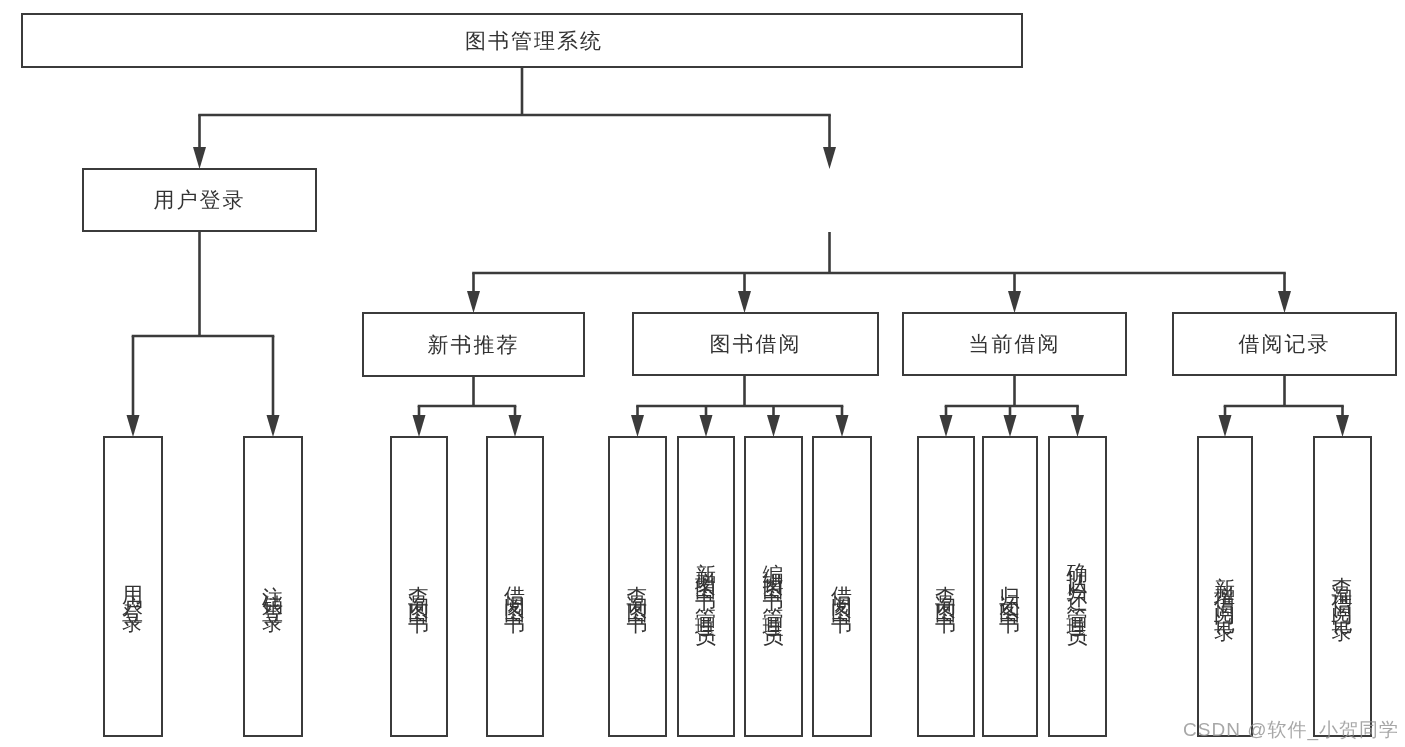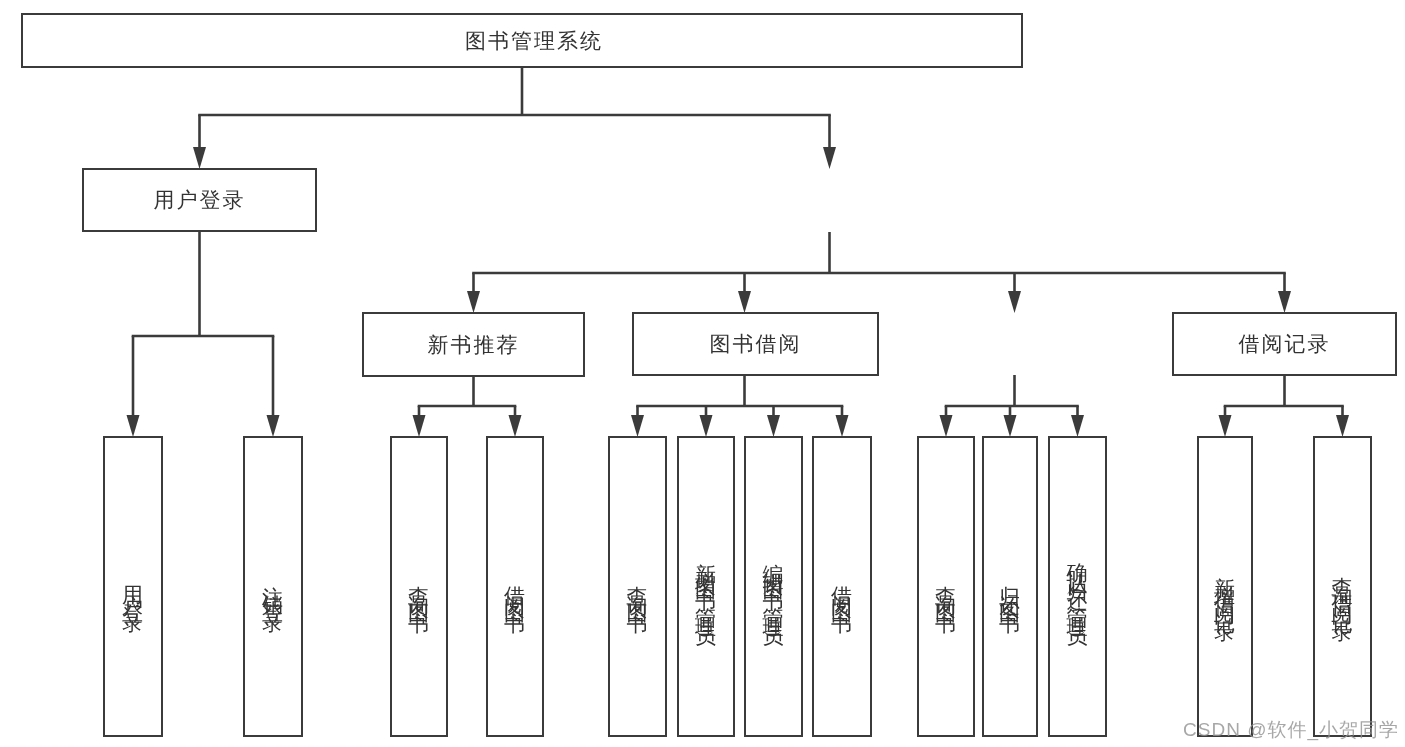--- a/index.html
+++ b/index.html
@@ -72,20 +72,23 @@
     </div>
     <div class="node vertical" style="left: 677px; top: 436px; width: 58px; height: 301px;">
       <span class="lbl">新增图书（管理员）</span>
     </div>
     <div class="node vertical" style="left: 744px; top: 436px; width: 59px; height: 301px;">
       <span class="lbl">编辑图书（管理员）</span>
     </div>
     <div class="node vertical" style="left: 812px; top: 436px; width: 60px; height: 301px;">
       <span class="lbl">借阅图书</span>
     </div>
+    <div class="node" style="left: 902px; top: 312px; width: 225px; height: 64px;">
+      <span class="lbl">当前借阅</span>
+    </div>
     <div class="node vertical" style="left: 917px; top: 436px; width: 58px; height: 301px;">
       <span class="lbl">查询图书</span>
     </div>
     <div class="node vertical" style="left: 982px; top: 436px; width: 56px; height: 301px;">
       <span class="lbl">归还图书</span>
     </div>
     <div class="node vertical" style="left: 1048px; top: 436px; width: 59px; height: 301px;">
       <span class="lbl">确认归还（管理员）</span>
     </div>
     <div class="node" style="left: 1172px; top: 312px; width: 225px; height: 64px;">

